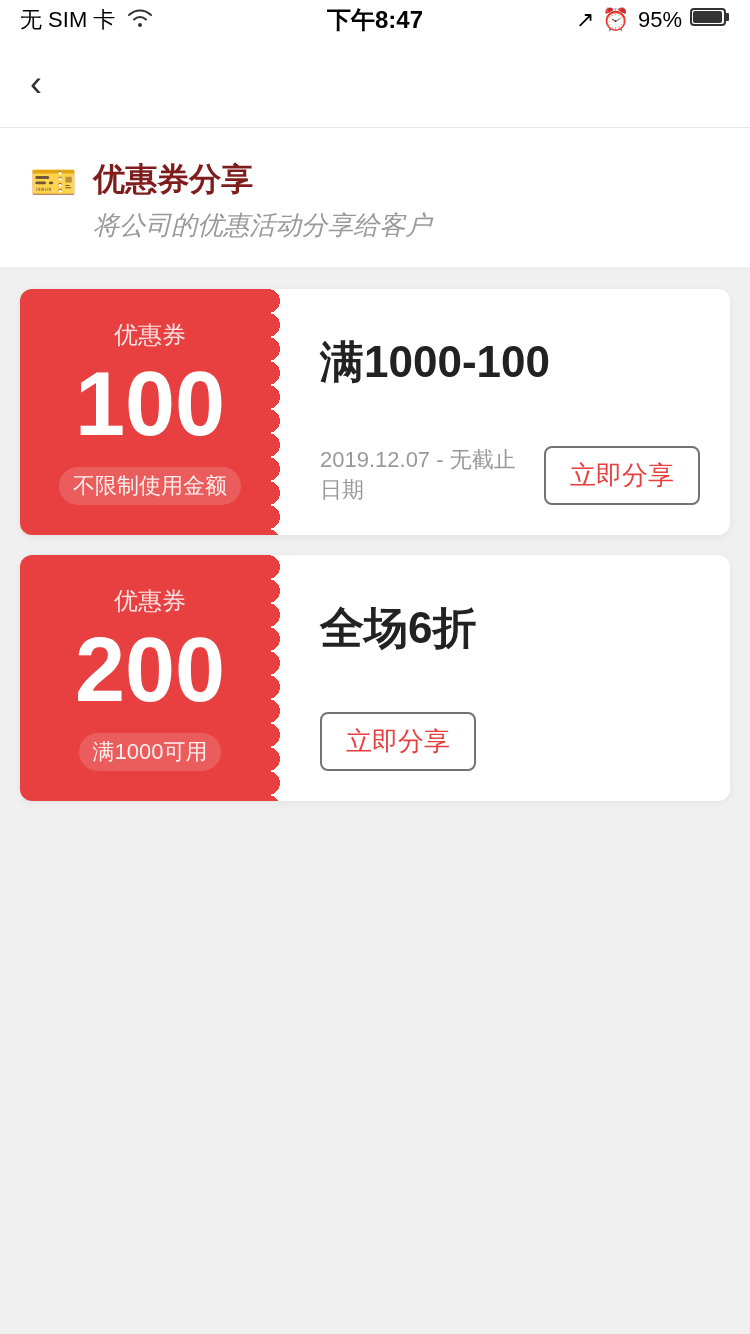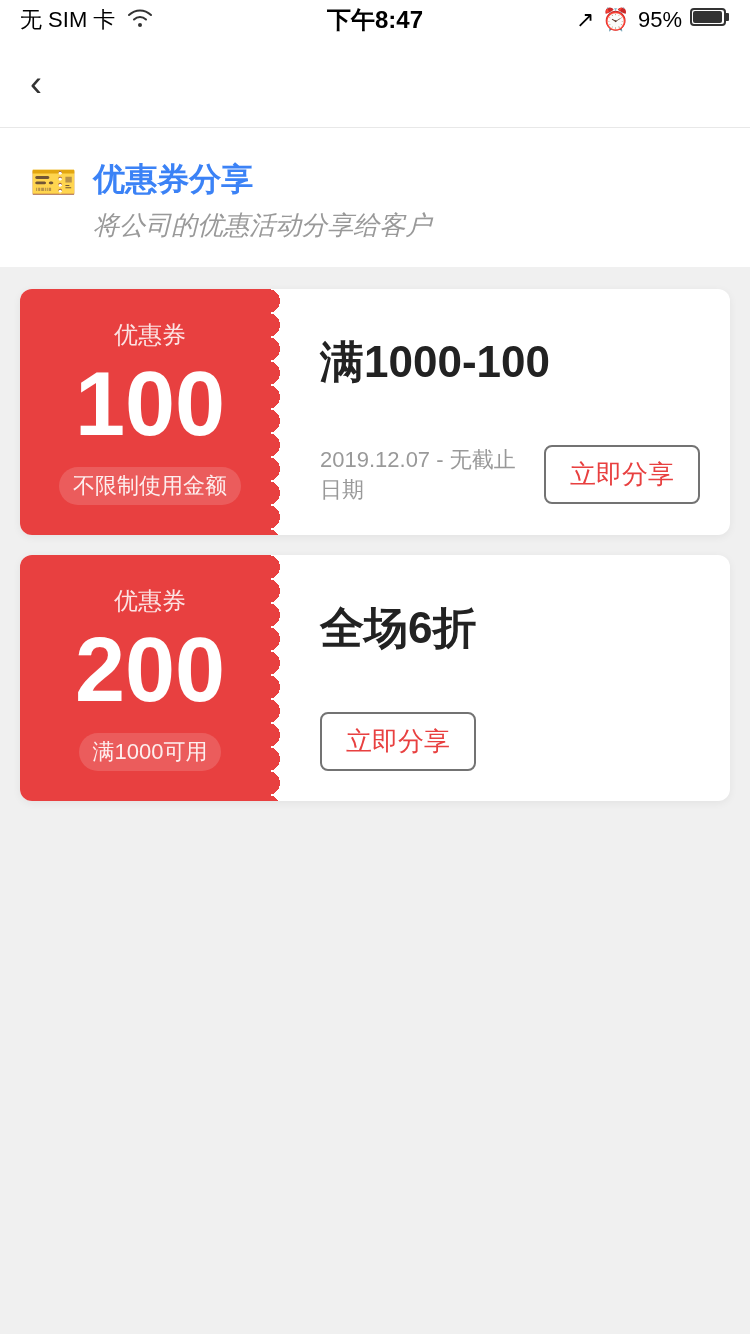--- a/index.html
+++ b/index.html
@@ -77,21 +77,21 @@
       gap: 16px;
       margin-bottom: 2px;
     }
     .section-icon {
       font-size: 38px;
       margin-top: 2px;
     }
     .section-text .section-title {
       font-size: 32px;
       font-weight: 600;
-      color: #3b82f6;
+      color: #7f1d1d;
       margin-bottom: 6px;
     }
     .section-text .section-desc {
       font-size: 26px;
       color: #999;
       font-style: italic;
     }
 
     
     .coupon-list {
@@ -169,21 +169,21 @@
       justify-content: space-between;
     }
     .coupon-title {
       font-size: 44px;
       font-weight: 700;
       color: #222;
       margin-bottom: 16px;
     }
     .coupon-footer {
       display: flex;
-      align-items: flex-start;
+      align-items: flex-end;
       justify-content: space-between;
       gap: 10px;
     }
     .coupon-date {
       font-size: 22px;
       color: #999;
       flex: 1;
     }
     .share-btn {
       border: 2px solid #737373;

